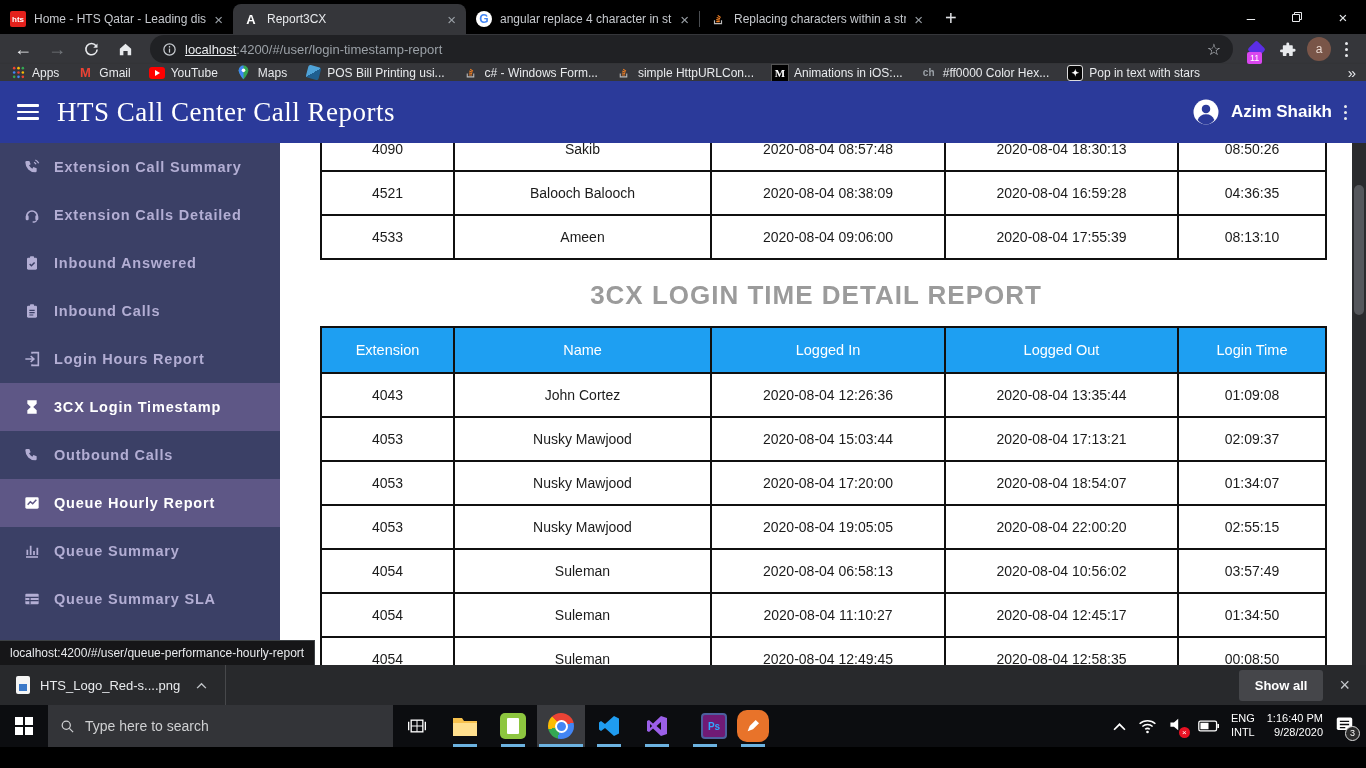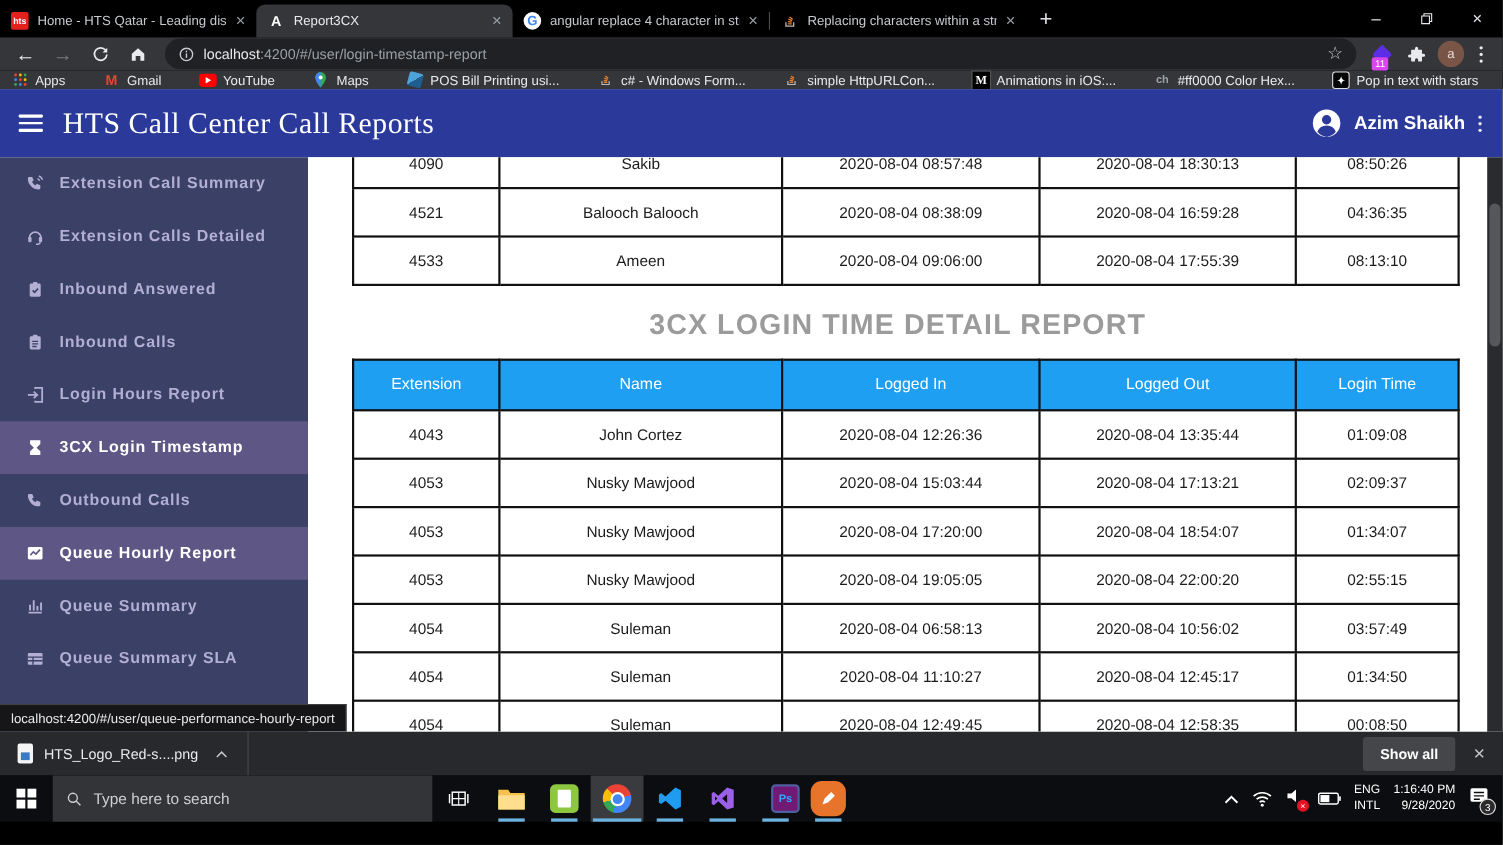--- a/index.html
+++ b/index.html
@@ -21,31 +21,31 @@
   .newtab { color:#dfe1e5; font-size:20px; margin:0 0 4px 12px; }
   .wincontrols { margin-left:auto; display:flex; height:34px; }
   .winbtn { width:46px; display:flex; align-items:center; justify-content:center; color:#e8eaed; font-size:15px; }
 
   
   .toolbar { height:36px; background:#35363a; display:flex; align-items:center; padding:0 8px; gap:4px; }
   .navbtn { width:30px; height:30px; display:flex; align-items:center; justify-content:center; color:#e8eaed; font-size:18px; }
   .navbtn.disabled { color:#75797e; }
   .omnibox { flex:1; height:28px; margin:0 6px; background:#202124; border-radius:14px; display:flex; align-items:center; padding:0 12px; gap:8px; }
   .omni-url { font-size:13px; color:#9aa0a6; white-space:nowrap; overflow:hidden; flex:1; }
-  .omni-url .host { color:#e8eaed; }
+  .omni-url .host { color:#e8eaed;text-decoration:underline; }
   .star { color:#c7cbd0; font-size:16px; }
   .ext-icon { position:relative; width:26px; height:30px; display:flex; align-items:center; justify-content:center; }
   .gem { width:13px; height:13px; background:#5b2ee5; transform:rotate(45deg); border-radius:2px; }
   .ext-badge { position:absolute; bottom:0; left:4px; background:#d946ef; color:#fff; font-size:9px; padding:1px 3px; border-radius:2px; }
   .avatar { width:24px; height:24px; border-radius:50%; background:#795548; color:#e8d7cf; font-size:12px; display:flex; align-items:center; justify-content:center; }
   .kebab { display:flex; flex-direction:column; gap:3px; padding:4px 10px; }
   .kebab i { width:3px; height:3px; border-radius:50%; background:#e8eaed; }
 
   
-  .bookmarks { height:32px; background:#35363a; display:flex; align-items:center; padding:0 10px; gap:34px; box-shadow:0 1px 2px rgba(0,0,0,.5); }
+  .bookmarks { height:32px; background:#35363a; display:flex; align-items:center; padding:0 10px; gap:18px; box-shadow:0 1px 2px rgba(0,0,0,.5); }
   .bm { display:flex; align-items:center; gap:6px; color:#e8eaed; font-size:12px; white-space:nowrap; }
   .bm-ico { width:16px; height:16px; display:flex; align-items:center; justify-content:center; flex:none; font-weight:bold; }
   .yt { background:#f00; border-radius:3px; width:16px; height:12px; position:relative; }
   .yt:after { content:""; position:absolute; left:6px; top:3px; border-left:5px solid #fff; border-top:3px solid transparent; border-bottom:3px solid transparent; }
   .medium { background:#000; outline:1px solid #555; color:#fff; font-family:"Liberation Serif",serif; font-size:11px; }
   .ch { color:#9aa0a6; font-size:10px; }
   .star-sq { background:#050505; border:1px solid #ddd; border-radius:3px; color:#fff; font-size:9px; }
   .pos { width:13px; height:13px; background:linear-gradient(135deg,#4fa3d8 50%,#1f5f8f 50%); transform:rotate(15deg); border-radius:2px; }
   .bm-overflow { margin-left:auto; color:#e8eaed; font-size:15px; }
 

